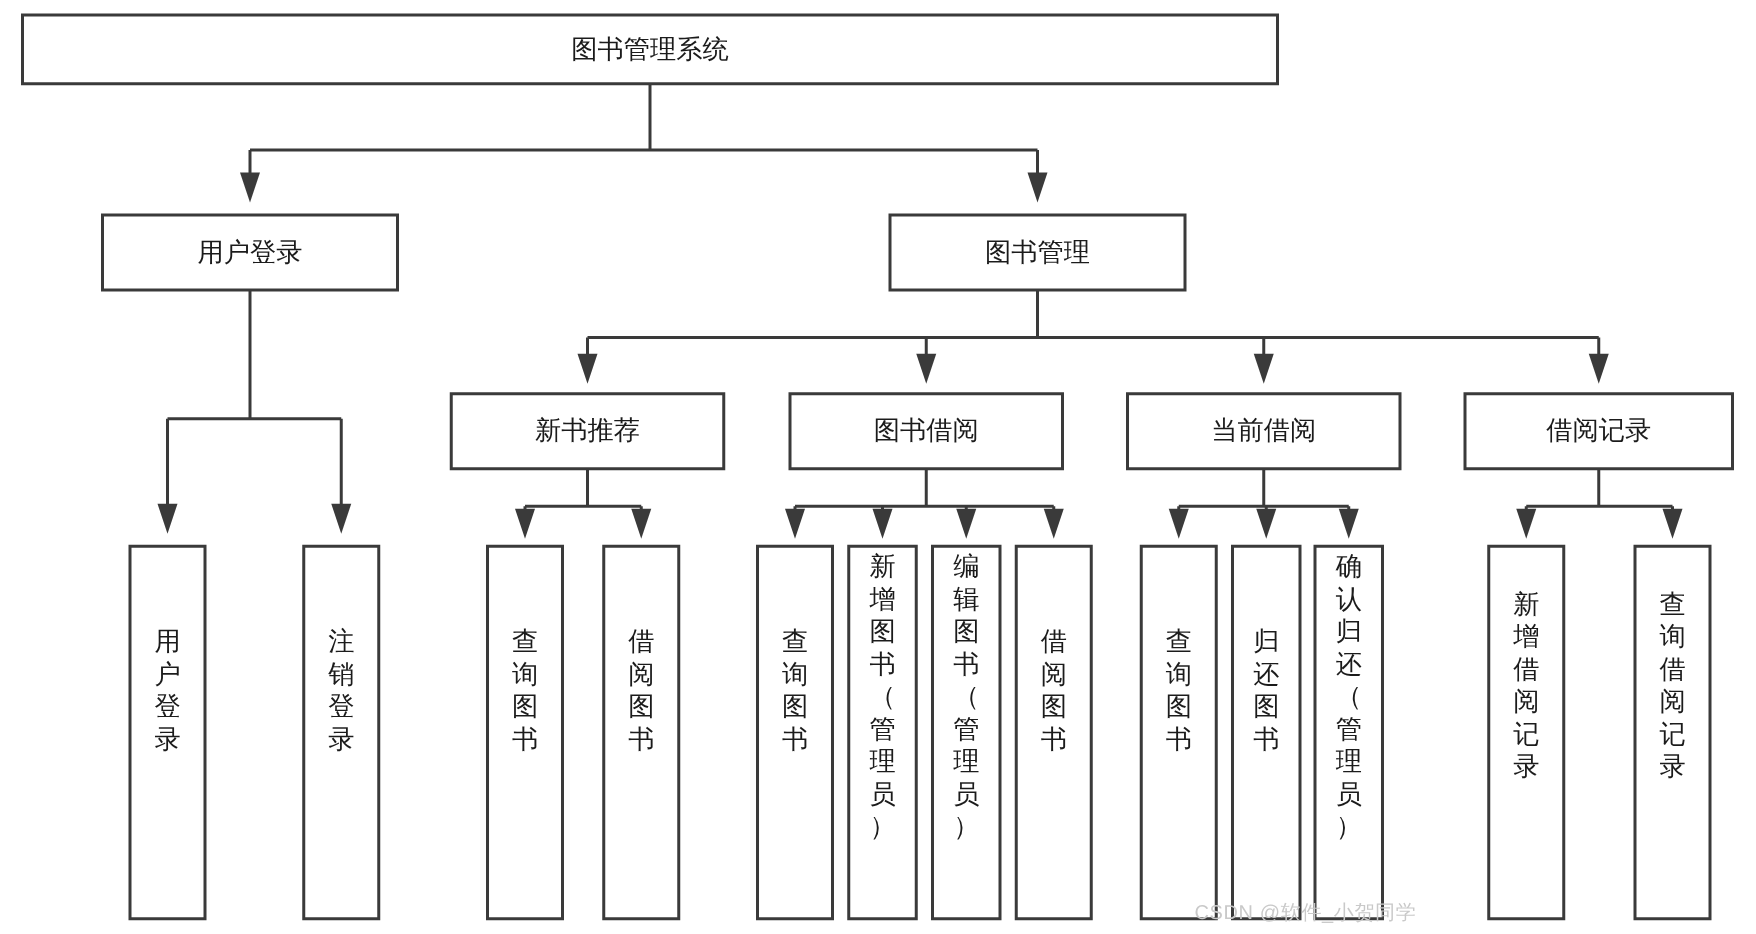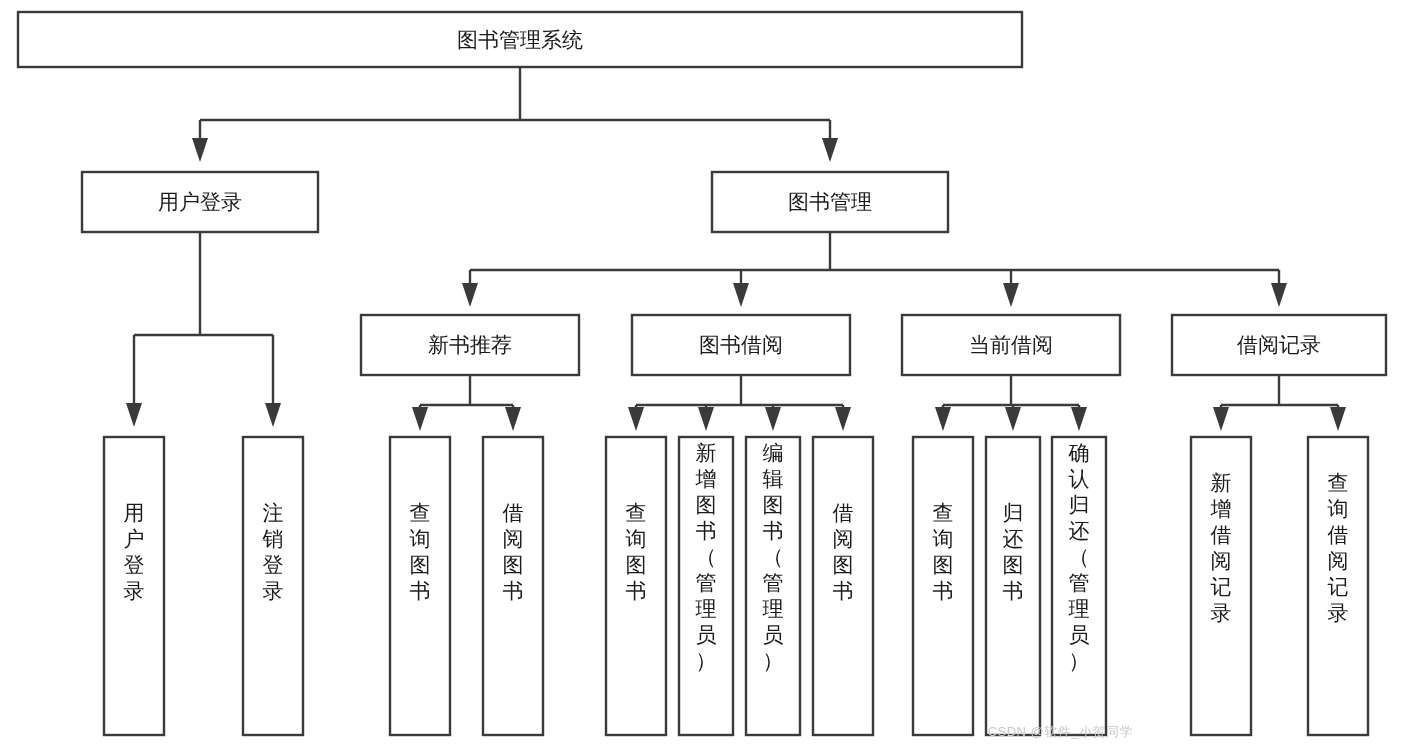--- a/index.html
+++ b/index.html
@@ -51,21 +51,21 @@
     stroke-linecap: butt;
   }
   .arrow-head {
     fill: #3a3a3a;
   }
   .watermark {
     position: absolute;
     right: 8px;
     bottom: 6px;
     color: #c9c9c9;
-    font-size: 13px;
+    font-size: 16px;
     font-family: "Liberation Sans", "DejaVu Sans", sans-serif;
     letter-spacing: 0.5px;
     white-space: nowrap;
     user-select: none;
   }
 </style>
 </head>
 <body>
 
 <div id="diagram-root">

